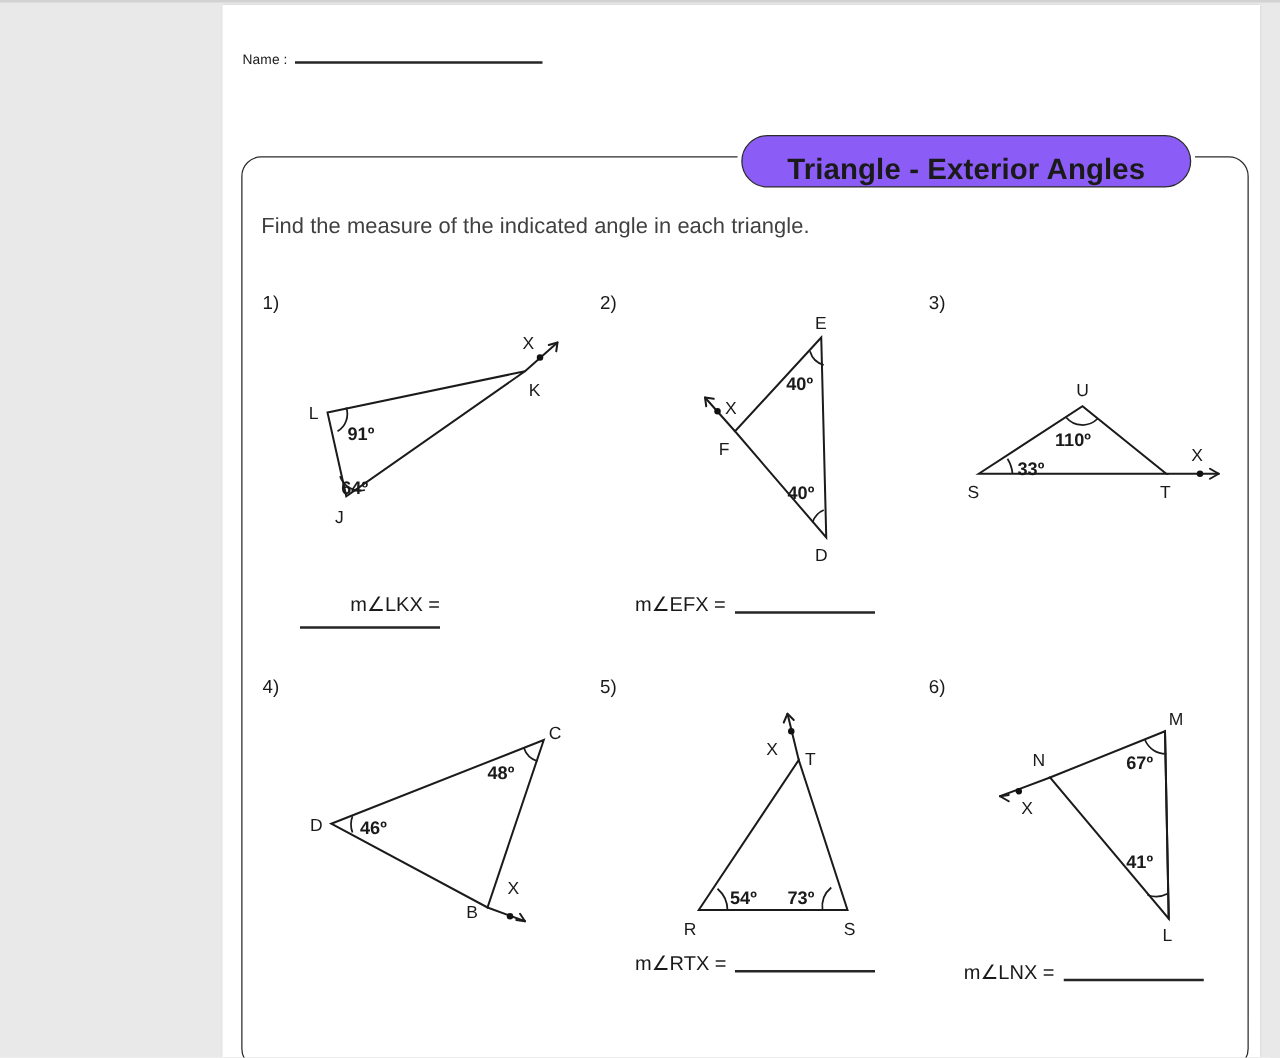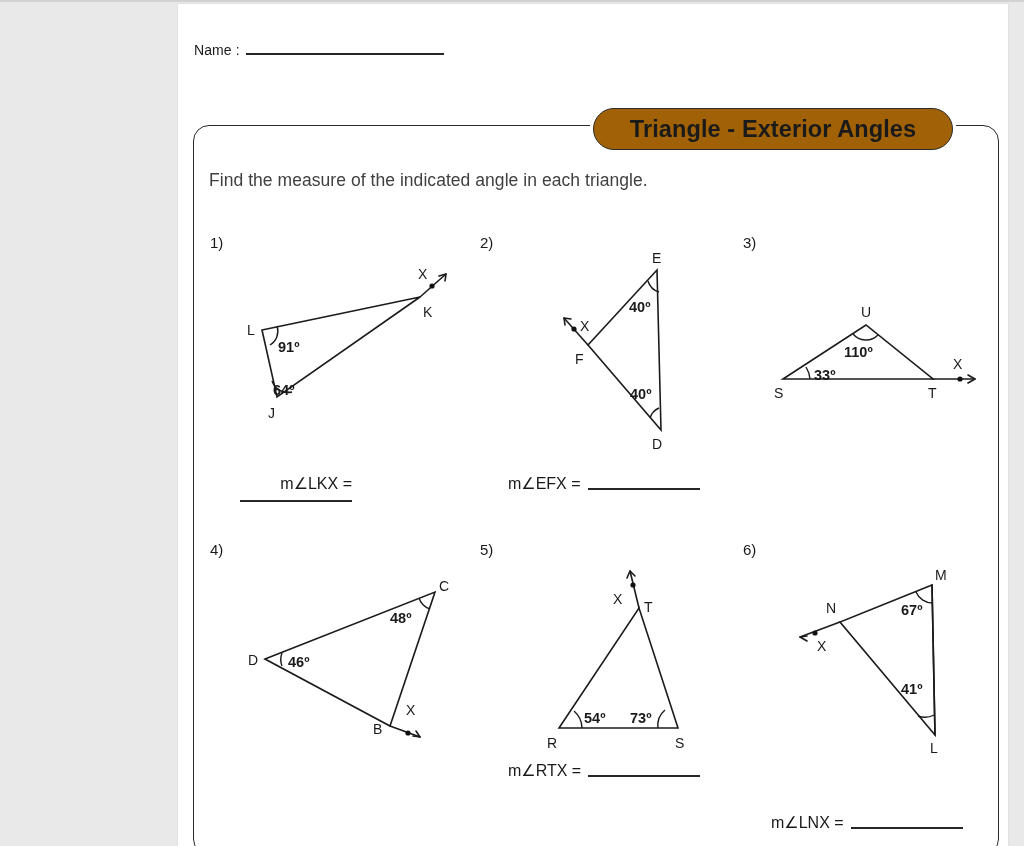--- a/index.html
+++ b/index.html
@@ -45,21 +45,21 @@
   
   .name-row {
     position: absolute;
     left: 16px;
     top: 38px;
     display: flex;
     align-items: flex-end;
     gap: 6px;
   }
   .name-label {
-    font-size: 14px;
+    font-size: 11px;
     color: #1a1a1a;
     letter-spacing: .1px;
   }
   .name-rule {
     width: 198px;
     height: 0;
     border-bottom: 2px solid #262626;
     margin-bottom: 3px;
   }
   
@@ -92,24 +92,24 @@
   }
   
   #title-pill {
     position: absolute;
     left: 415px;
     top: 104px;
     width: 360px;
     height: 42px;
     border: 1.7px solid #2b2b2b;
     border-radius: 21px;
-    background: #a16207;
+    background: #8b5cf6;
     box-sizing: border-box;
     display: flex;
-    align-items: center;
+    align-items: flex-end;
     justify-content: center;
   }
   #title-text {
     font-size: 23.5px;
     font-weight: bold;
     color: #1a1a1a;
     letter-spacing: .1px;
     white-space: nowrap;
   }
   
@@ -334,19 +334,19 @@
 
       <path class="arc" d="M 740 712 A 20 20 0 0 0 756 711"></path>
       <text class="vtx-label" x="757" y="576">M</text>
       <text class="vtx-label" x="752" y="749">L</text>
       <text class="vtx-label" x="648" y="609">N</text>
       <text class="x-label" x="639" y="647">X</text>
       <text class="ang-label" x="723" y="611">67º</text>
       <text class="ang-label" x="723" y="690">41º</text>
     </svg>
 
-    <div class="answer-row" style="left:593px; top:809px;justify-content:space-between;">
+    <div class="answer-row" style="left:593px; top:764px;justify-content:space-between;">
       <span class="answer-label">m∠LNX =</span>
       <span class="answer-rule"></span>
     </div>
 
   </div>
 </div>
 
 </body></html>

